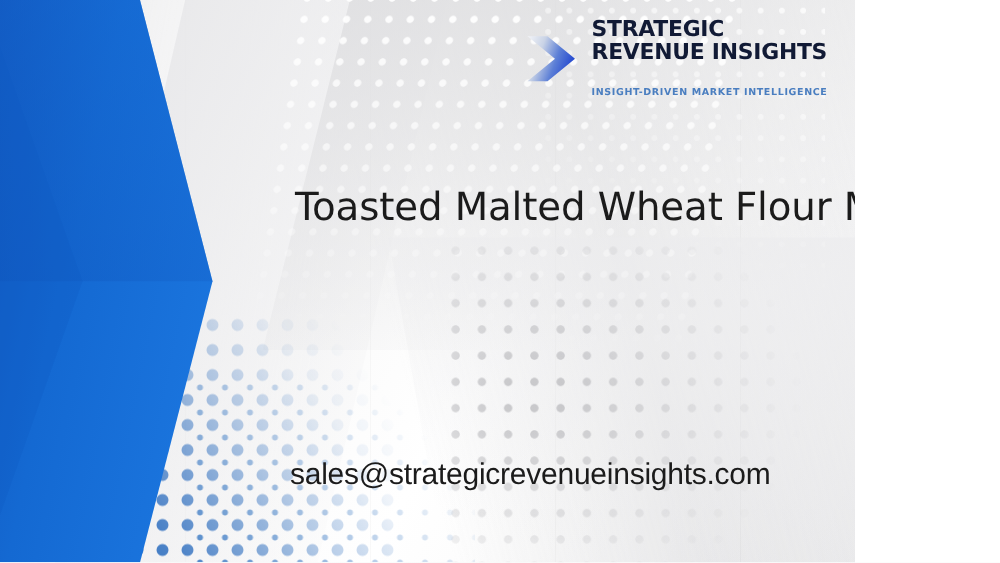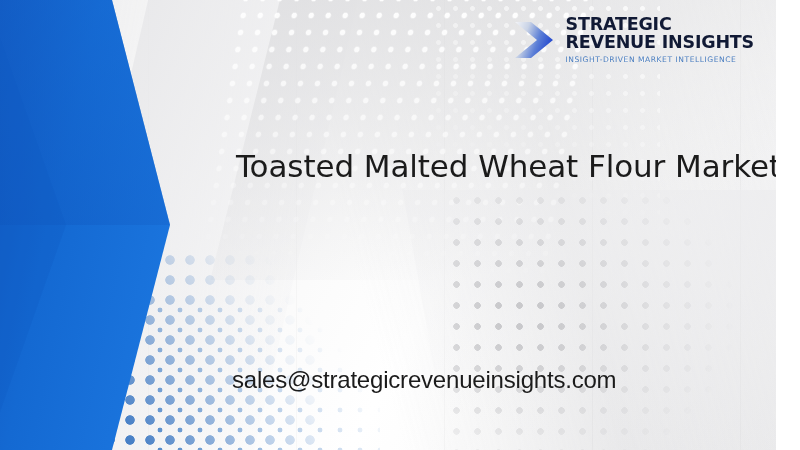--- a/index.html
+++ b/index.html
@@ -5,21 +5,21 @@
   html, body {
     margin: 0;
     padding: 0;
     background: #ffffff;
   }
   body {
     font-family: "DejaVu Sans", sans-serif;
   }
   .slide {
     position: relative;
-    width: 776px;
+    width: 684px;
     height: 450px;
     overflow: hidden;
     background: #f2f2f2;
   }
 
   
   .bg-base {
     position: absolute;
     inset: 0;
     background:
@@ -135,24 +135,24 @@
   .logo-text { display: flex; flex-direction: column; line-height: 1; }
   .logo-line1, .logo-line2 {
     font-family: "DejaVu Sans", sans-serif;
     font-weight: bold;
     font-size: 17.5px;
     letter-spacing: -0.2px;
     color: #111a35;
   }
   .logo-line2 { margin-top: 0; }
   .logo-tag {
-    margin-top: 5px;
+    margin-top: 19px;
     font-family: "DejaVu Sans", sans-serif;
     font-size: 7.6px;
-    font-weight: normal;
+    font-weight: bold;
     letter-spacing: 0.52px;
     color: #4a7ec0;
   }
 
   
   .headline {
     position: absolute;
     top: 148px;
     left: 236px;
     font-family: "DejaVu Sans", sans-serif;

